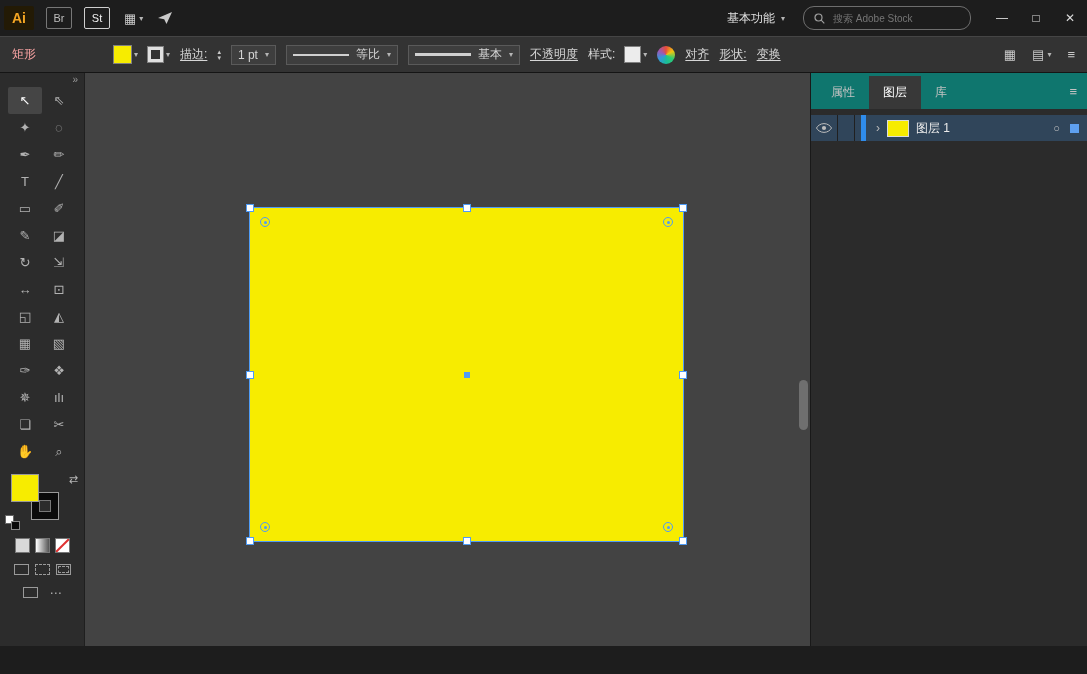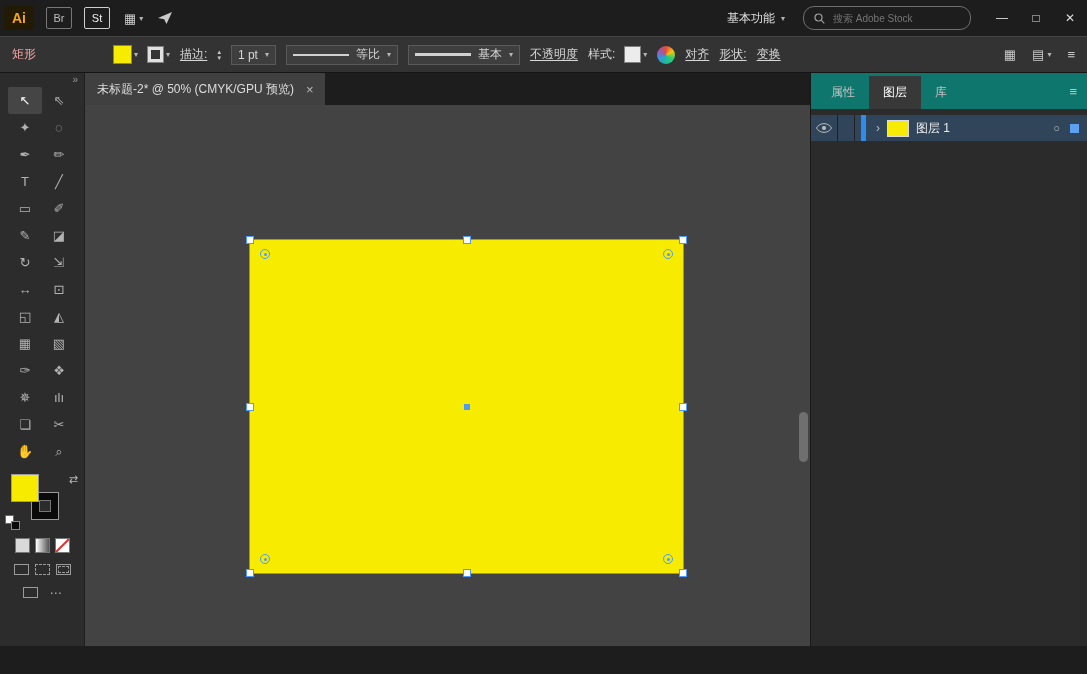--- a/index.html
+++ b/index.html
@@ -273,26 +273,20 @@
         <span class="dm-btn inside"></span>
       </div>
 
       <div class="bottom-row">
         <span class="screen-mode"></span>
         <span class="ellipsis-btn">⋯</span>
       </div>
     </div>
 
     <div class="canvas-col">
-      <div class="tabbar">
-        <div class="doc-tab">
-          <span>未标题-2* @ 50% (CMYK/GPU 预览)</span>
-          <span class="tab-close">×</span>
-        </div>
-      </div>
 
       <div class="canvas">
         <div class="art-rect">
           <div class="handle h-tl"></div>
           <div class="handle h-tm"></div>
           <div class="handle h-tr"></div>
           <div class="handle h-ml"></div>
           <div class="handle h-mr"></div>
           <div class="handle h-bl"></div>
           <div class="handle h-bm"></div>

